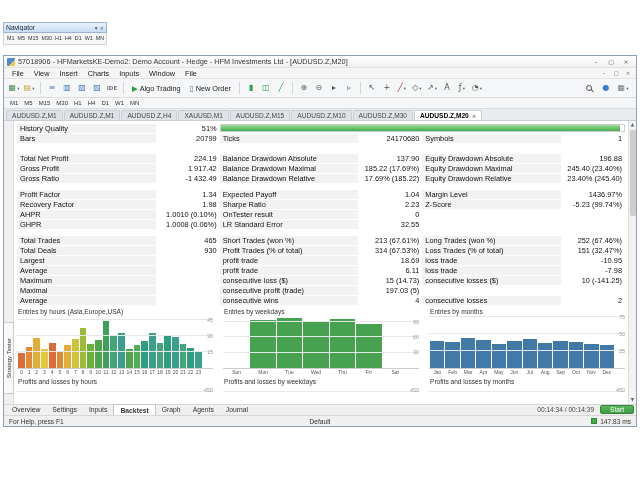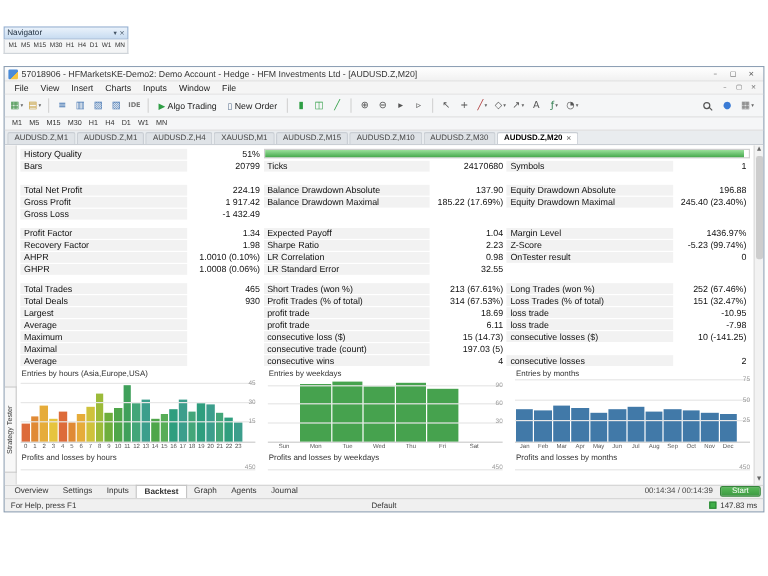--- a/index.html
+++ b/index.html
@@ -379,22 +379,30 @@
                 <div class="pcell-l">Balance Drawdown Maximal</div>
                 <div class="pcell-v">185.22 (17.69%)</div>
               </div>
               <div class="pair">
                 <div class="pcell-l">Equity Drawdown Maximal</div>
                 <div class="pcell-v">245.40 (23.40%)</div>
               </div>
             </div>
             <div class="rrow">
               <div class="pair">
-                <div class="pcell-l">Gross Loss</div>
+                <div class="pcell-l">Gross Ratio</div>
                 <div class="pcell-v">-1 432.49</div>
+              </div>
+              <div class="pair">
+                <div class="pcell-l">Balance Drawdown Relative</div>
+                <div class="pcell-v">17.69% (185.22)</div>
+              </div>
+              <div class="pair">
+                <div class="pcell-l">Equity Drawdown Relative</div>
+                <div class="pcell-v">23.40% (245.40)</div>
               </div>
             </div>
             <div class="rrow spacer"></div>
             <div class="rrow">
               <div class="pair">
                 <div class="pcell-l">Profit Factor</div>
                 <div class="pcell-v">1.34</div>
               </div>
               <div class="pair">
                 <div class="pcell-l">Expected Payoff</div>
@@ -418,24 +426,20 @@
                 <div class="pcell-l">Z-Score</div>
                 <div class="pcell-v">-5.23 (99.74%)</div>
               </div>
             </div>
             <div class="rrow">
               <div class="pair">
                 <div class="pcell-l">AHPR</div>
                 <div class="pcell-v">1.0010 (0.10%)</div>
               </div>
               <div class="pair">
-                <div class="pcell-l">LR Correlation</div>
-                <div class="pcell-v">0.98</div>
-              </div>
-              <div class="pair">
                 <div class="pcell-l">OnTester result</div>
                 <div class="pcell-v">0</div>
               </div>
             </div>
             <div class="rrow">
               <div class="pair">
                 <div class="pcell-l">GHPR</div>
                 <div class="pcell-v">1.0008 (0.06%)</div>
               </div>
               <div class="pair">
@@ -517,21 +521,21 @@
                 <div class="pcell-l">consecutive losses ($)</div>
                 <div class="pcell-v">10 (-141.25)</div>
               </div>
             </div>
             <div class="rrow">
               <div class="pair">
                 <div class="pcell-l">Maximal</div>
                 <div class="pcell-v"></div>
               </div>
               <div class="pair">
-                <div class="pcell-l">consecutive trade (count)</div>
+                <div class="pcell-l">consecutive profit (trade)</div>
                 <div class="pcell-v">197.03 (5)</div>
               </div>
             </div>
             <div class="rrow">
               <div class="pair">
                 <div class="pcell-l">Average</div>
                 <div class="pcell-v"></div>
               </div>
               <div class="pair">
                 <div class="pcell-l">consecutive wins</div>

